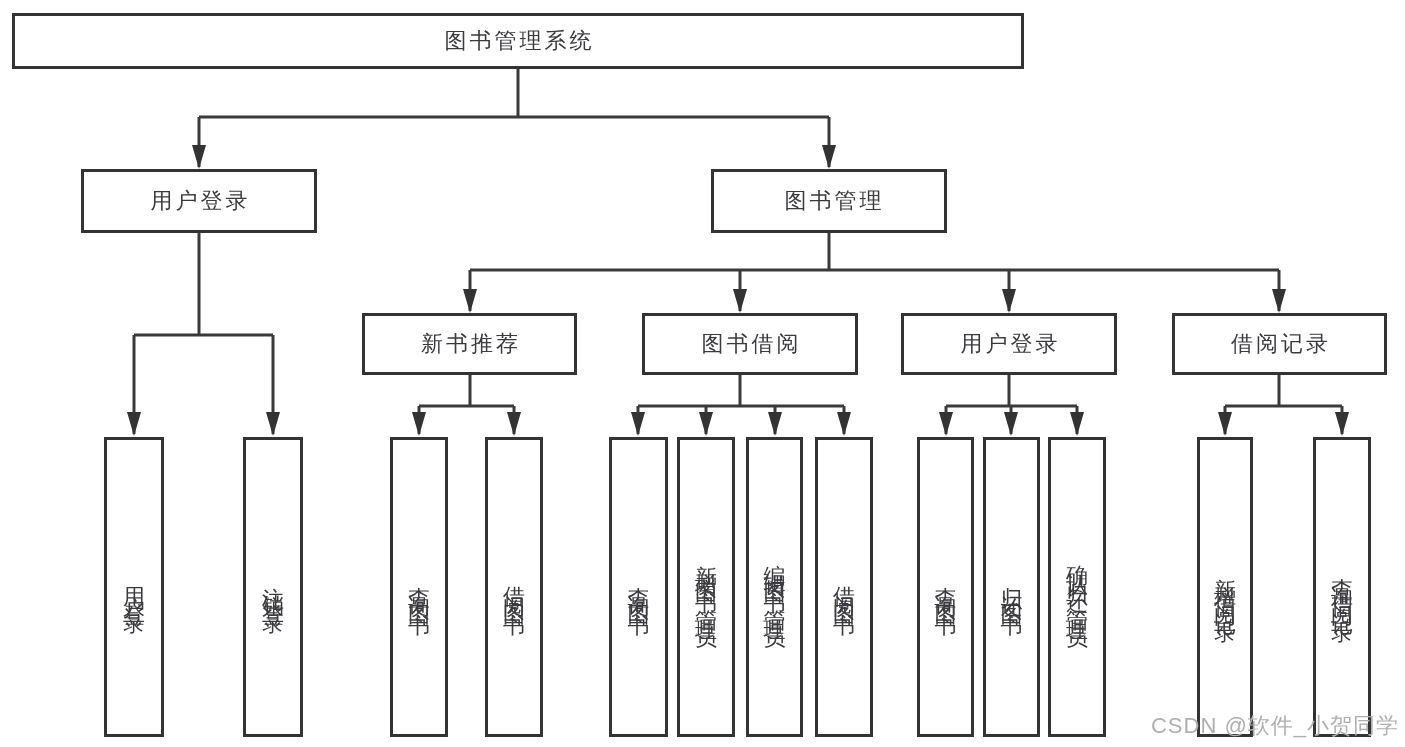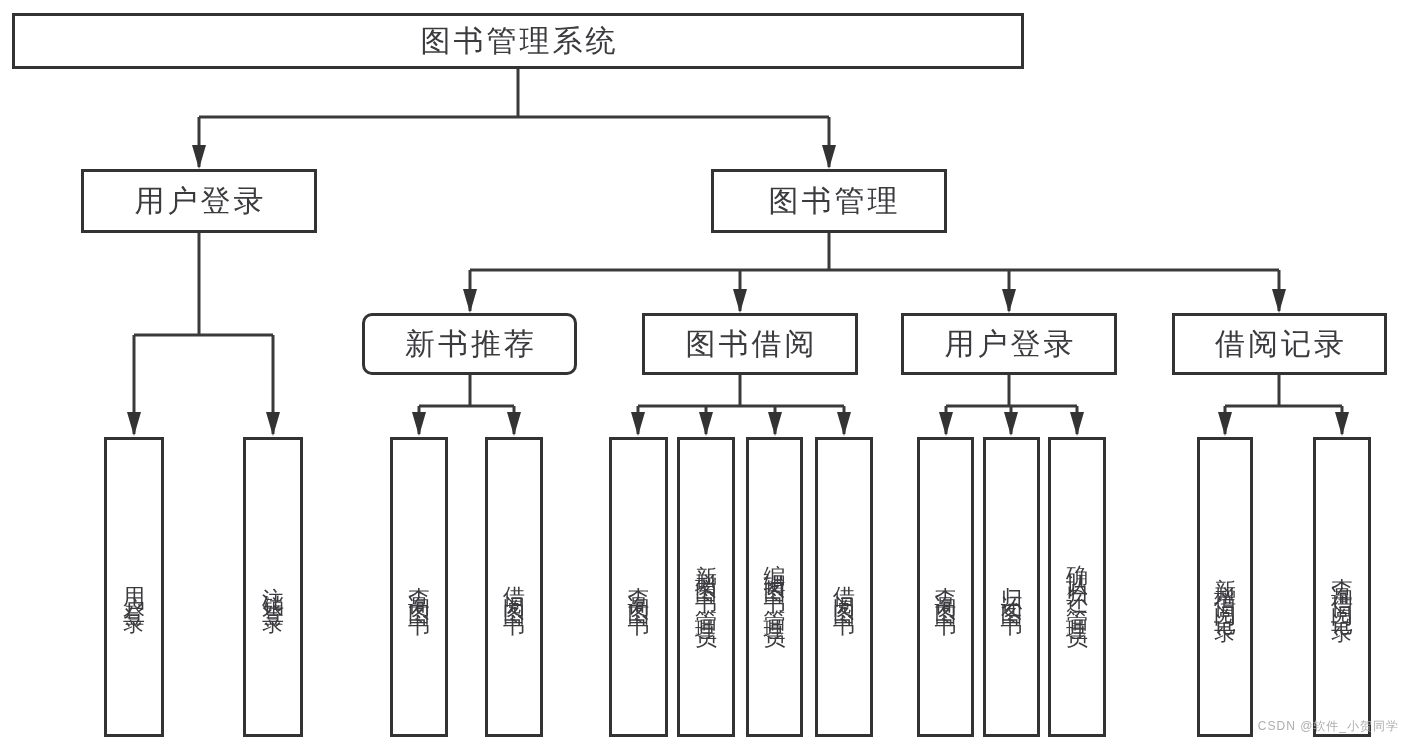--- a/index.html
+++ b/index.html
@@ -26,37 +26,37 @@
     box-sizing: border-box;
     border: 3px solid #333333;
     background: #ffffff;
     display: flex;
     align-items: center;
     justify-content: center;
     color: #3b3b3f;
     text-align: center;
   }
   .h-label {
-    font-size: 30px;
+    font-size: 22px;
     letter-spacing: 3px;
     text-indent: 3px;
     white-space: nowrap;
   }
   .v-label {
     writing-mode: vertical-rl;
     text-orientation: mixed;
     font-size: 22px;
     letter-spacing: 9px;
     line-height: 1.0;
   }
   
   .n-root            { left: 12px;   top: 13px;  width: 1012px; height: 56px; }
   .n-user-login      { left: 81px;   top: 169px; width: 236px;  height: 64px; }
   .n-book-mgmt       { left: 711px;  top: 169px; width: 236px;  height: 64px; padding-left: 8px; }
-  .n-new-book-rec    { left: 362px;  top: 313px; width: 215px;  height: 62px; border-radius: 10px; }
+  .n-new-book-rec    { left: 362px;  top: 313px; width: 215px;  height: 62px; }
   .n-book-borrow     { left: 642px;  top: 313px; width: 216px;  height: 62px; }
   .n-current-borrow  { left: 901px;  top: 313px; width: 216px;  height: 62px; }
   .n-borrow-record   { left: 1172px; top: 313px; width: 215px;  height: 62px; }
   .leaf { top: 437px; height: 300px; }
   .l-user-login      { left: 104px;  width: 60px; }
   .l-logout          { left: 243px;  width: 60px; }
   .l-rec-query       { left: 390px;  width: 58px; }
   .l-rec-borrow      { left: 485px;  width: 58px; }
   .l-bor-query       { left: 609px;  width: 59px; }
   .l-bor-add         { left: 677px;  width: 58px; }
@@ -64,21 +64,21 @@
   .l-bor-borrow      { left: 815px;  width: 58px; }
   .l-cur-query       { left: 917px;  width: 57px; }
   .l-cur-return      { left: 983px;  width: 57px; }
   .l-cur-confirm     { left: 1048px; width: 58px; }
   .l-red-add         { left: 1197px; width: 56px; }
   .l-red-query       { left: 1313px; width: 58px; }
   #watermark {
     position: absolute;
     right: 6px;
     top: 714px;
-    font-size: 12px;
+    font-size: 22px;
     line-height: 24px;
     color: #b0aeae;
     letter-spacing: 1px;
     z-index: 5;
     white-space: nowrap;
   }
 </style>
 </head>
 <body>
 

